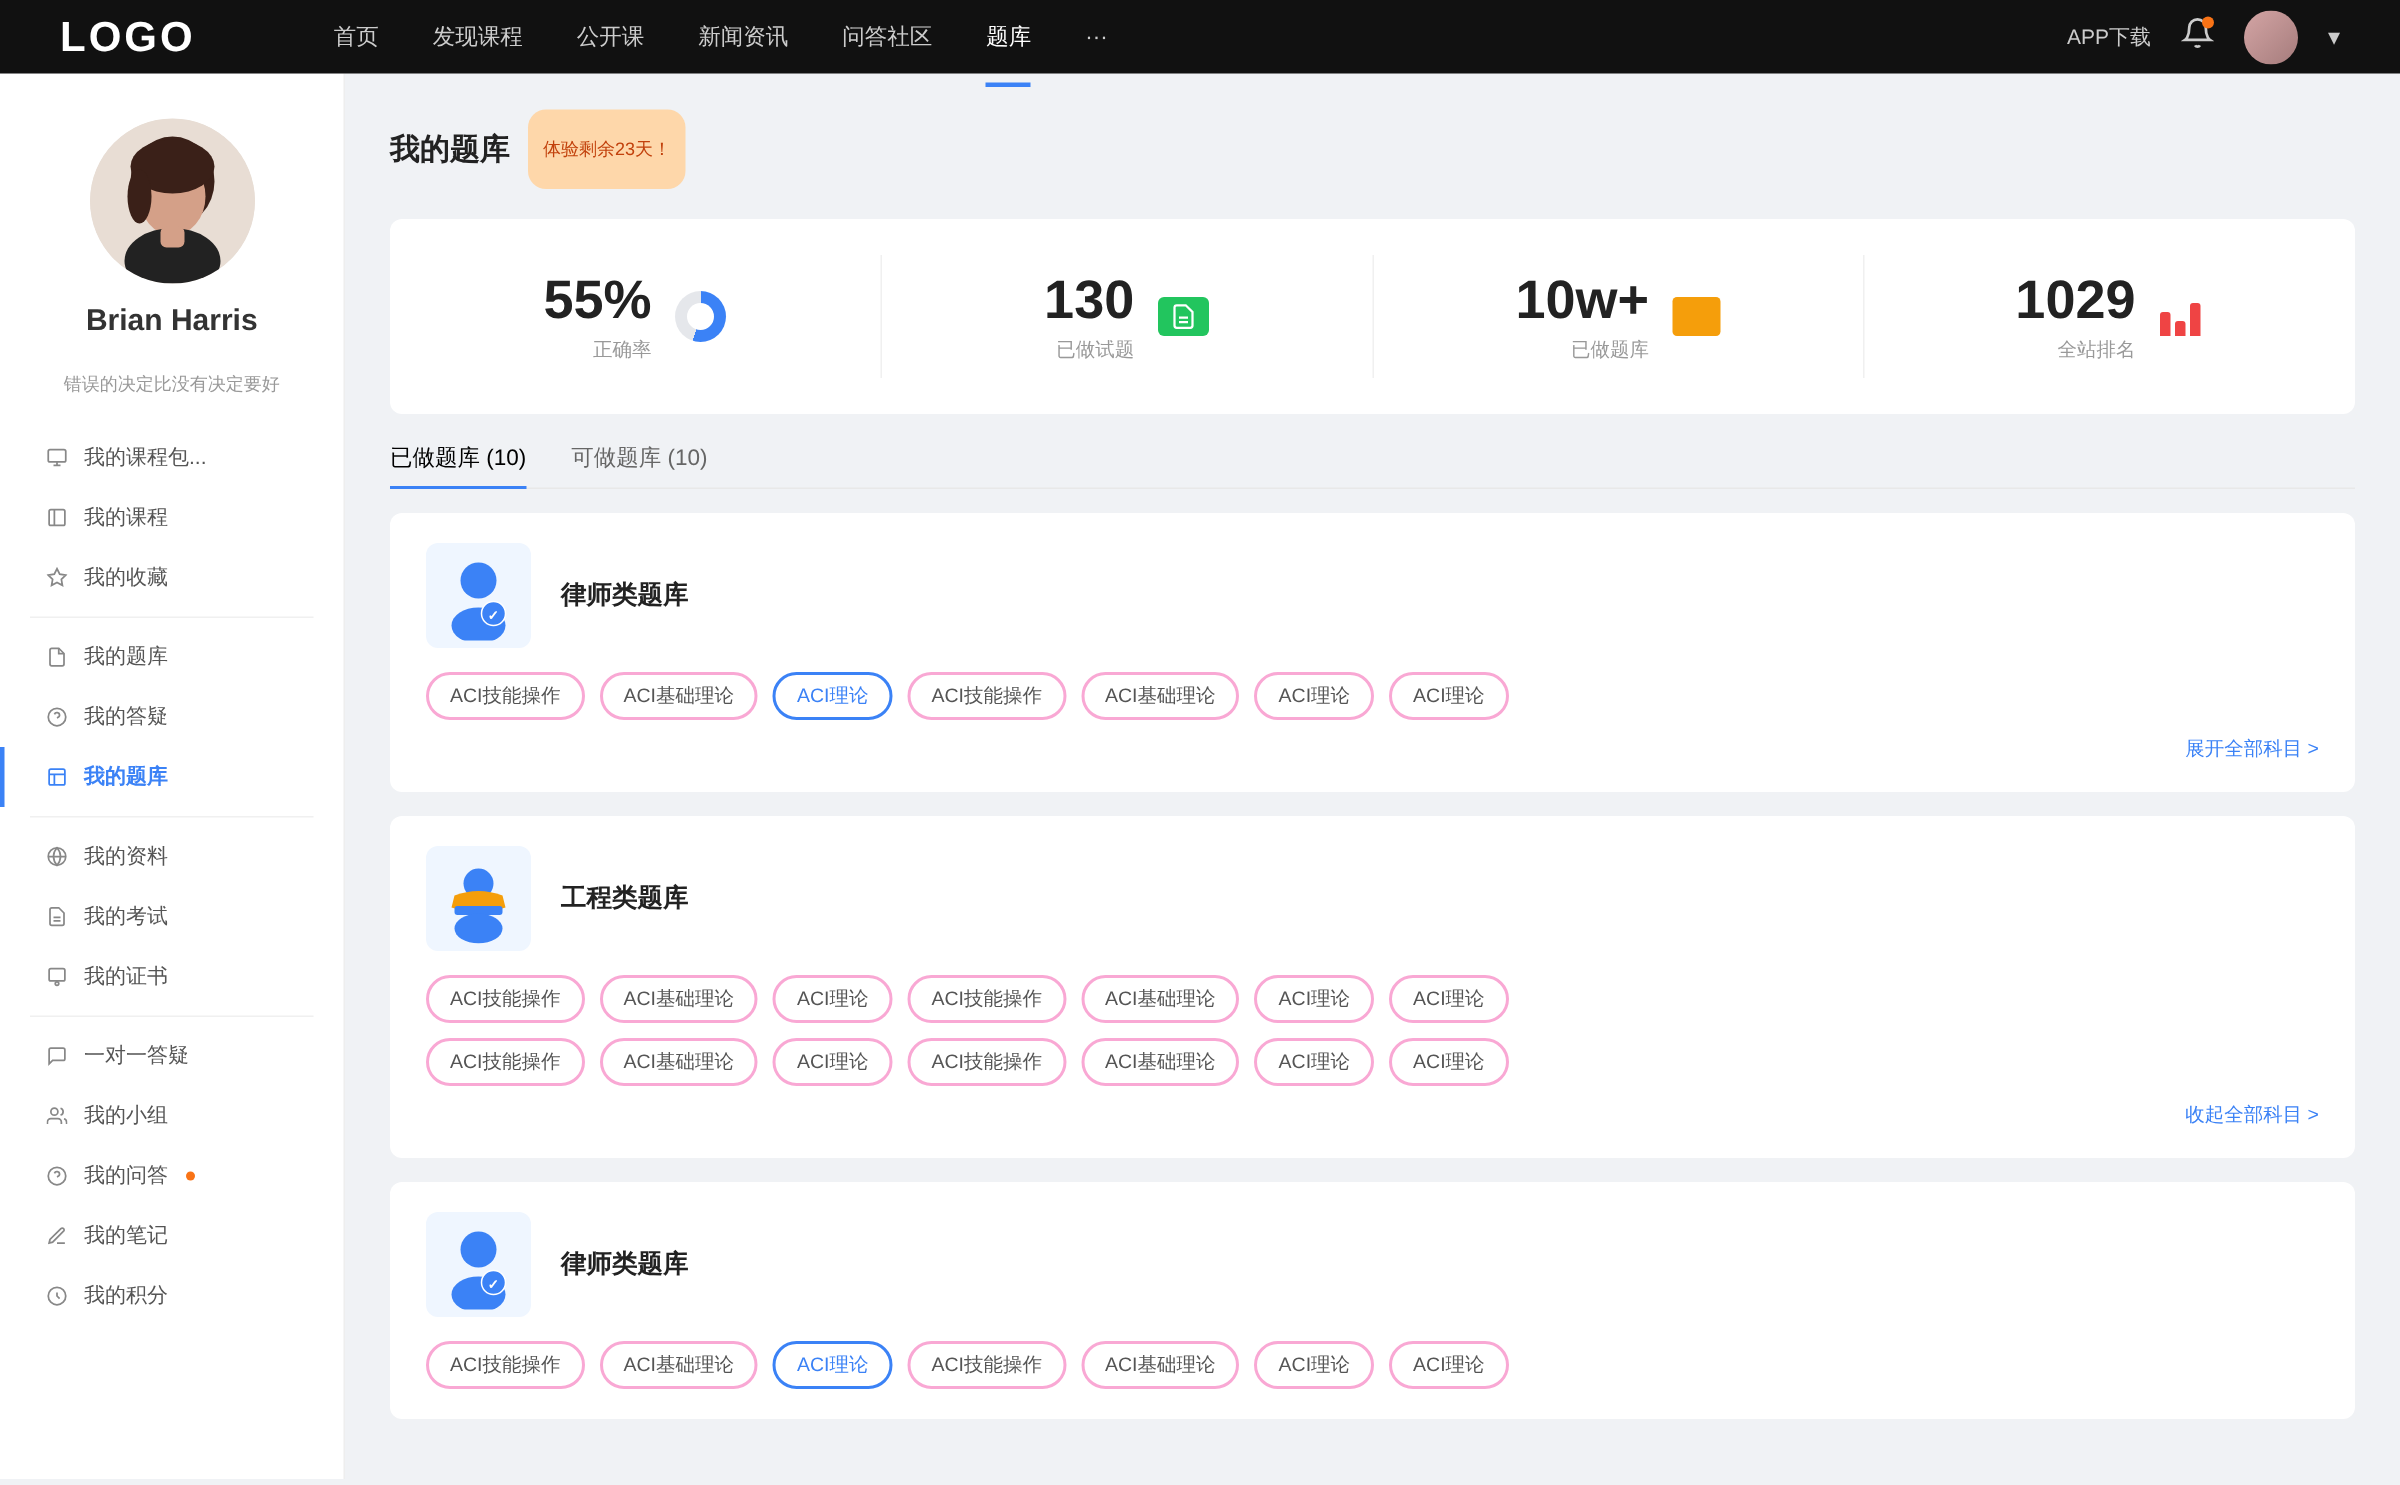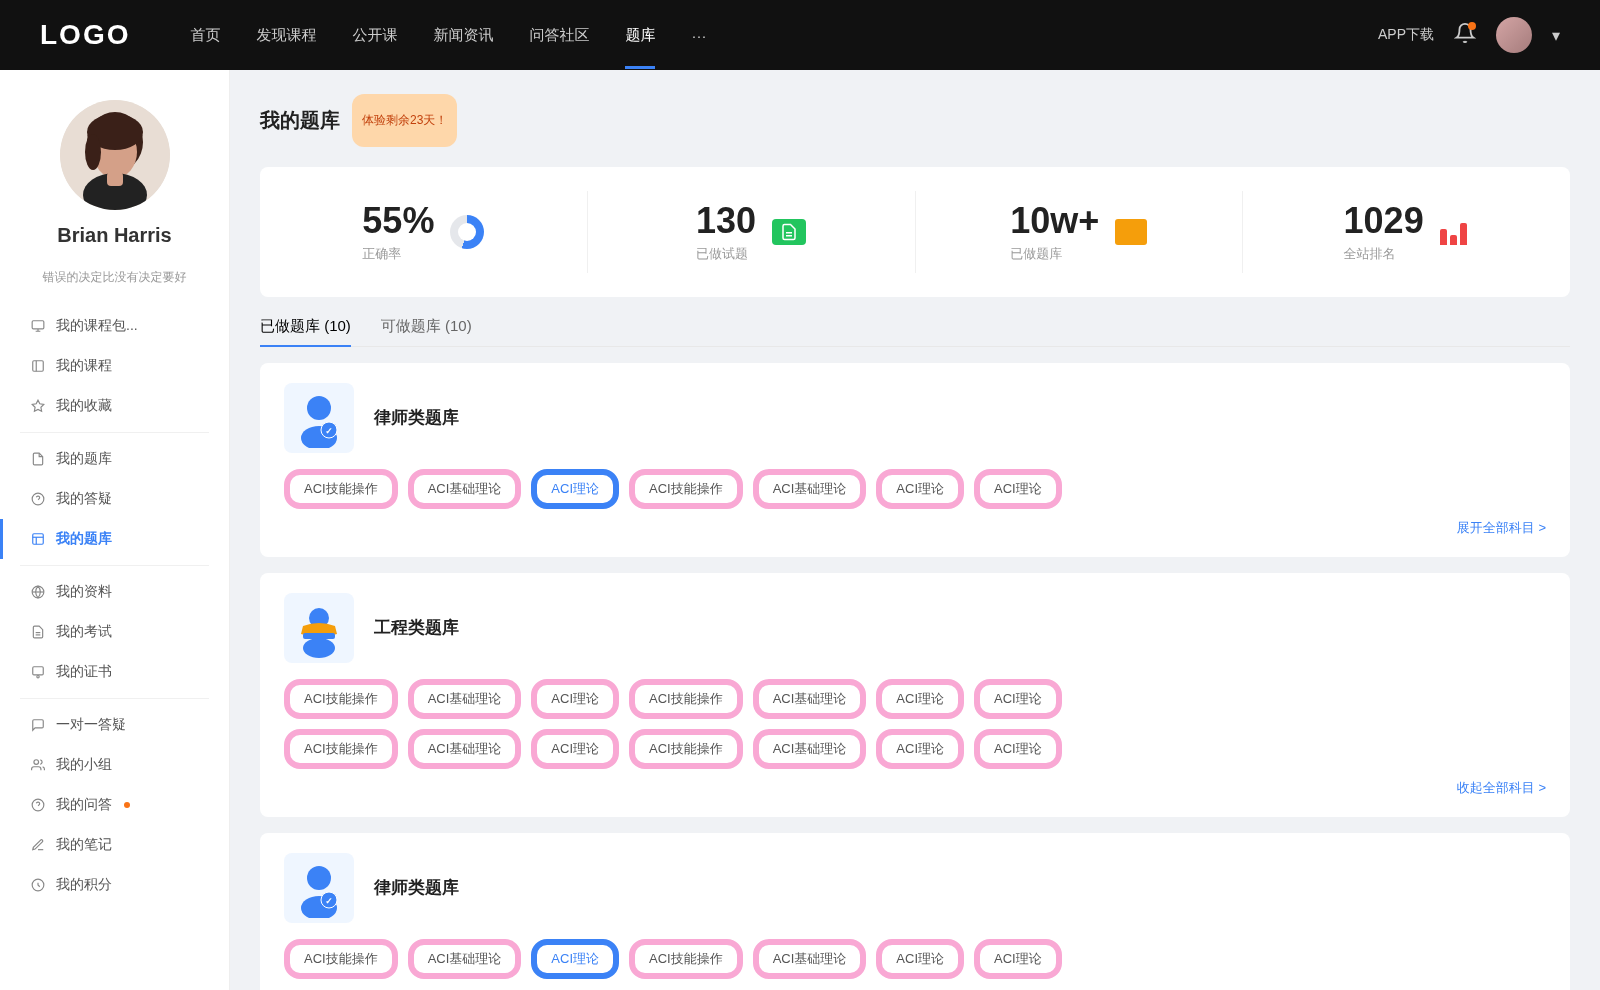--- a/index.html
+++ b/index.html
@@ -1,26 +1,27 @@
 <!DOCTYPE html>
 <html><head>
   <meta charset="utf-8">
   <style>
     * { box-sizing: border-box; margin: 0; padding: 0; }
     body { font-family: -apple-system, BlinkMacSystemFont, "PingFang SC", "Microsoft YaHei", sans-serif; background: #f0f2f5; min-height: 990px; }
 
     
     .navbar {
       background: #111;
-      height: 70px;
+      height: 49px;
       display: flex;
       align-items: center;
       padding: 0 40px;
       position: relative;
       z-index: 10;
+      gap: 32px;
     }
     .nav-logo {
       color: #fff;
       font-size: 28px;
       font-weight: 900;
       letter-spacing: 2px;
       margin-right: 60px;
     }
     .nav-links {
       display: flex;
@@ -209,20 +210,21 @@
     .stat-value {
       font-size: 36px;
       font-weight: 700;
       color: #222;
       line-height: 1.1;
     }
     .stat-label {
       font-size: 13px;
       color: #999;
       margin-top: 4px;
+      text-align: right;
     }
 
     
     .tabs-row {
       display: flex;
       gap: 30px;
       margin-bottom: 16px;
       border-bottom: 1px solid #e8e8e8;
       padding-bottom: 0;
     }
@@ -273,21 +275,21 @@
     .qbank-tags {
       display: flex;
       flex-wrap: wrap;
       gap: 10px;
       align-items: center;
     }
     .tag {
       padding: 5px 14px;
       border-radius: 16px;
       font-size: 13px;
-      border: 6px solid #f9a8d4;
+      border: 2px solid #f9a8d4;
       color: #555;
       cursor: pointer;
       background: #fff;
     }
     .tag.active-tag {
       border-color: #3b82f6;
       color: #3b82f6;
       background: #fff;
     }
     .qbank-footer {

